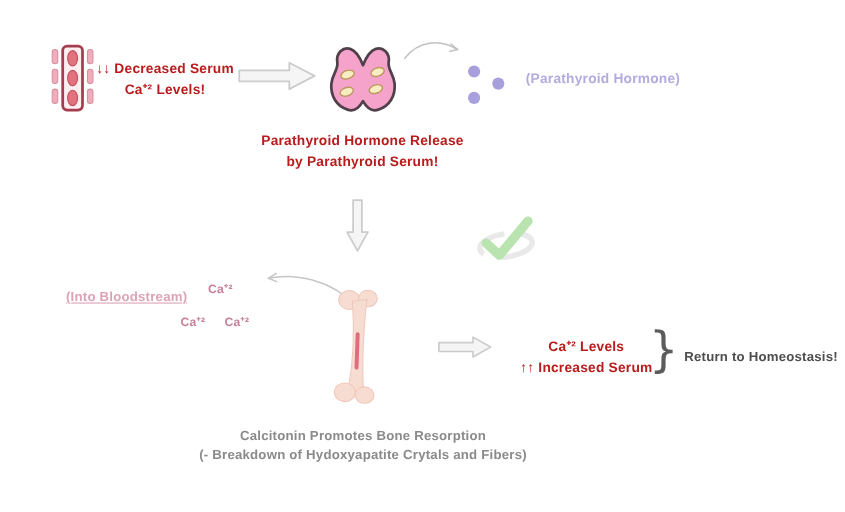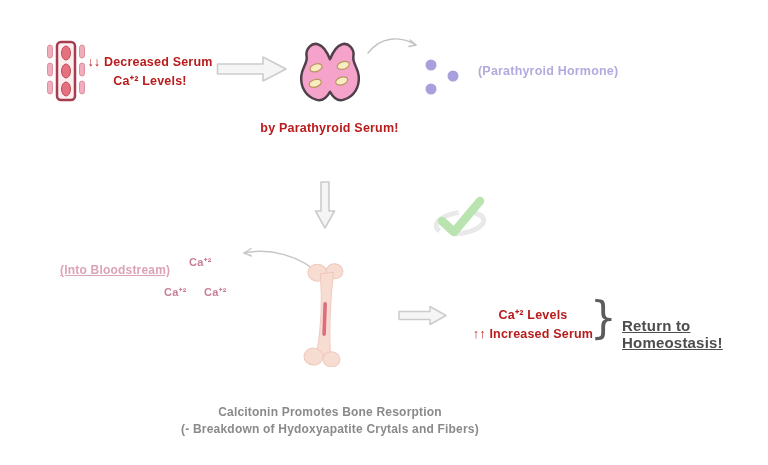--- a/index.html
+++ b/index.html
@@ -7,21 +7,21 @@
     position:relative;width:768px;height:465px;background:#ffffff;overflow:hidden;
     font-family:"Liberation Sans",sans-serif;color:#868686;
   }
   .abs{position:absolute;}
   .txt{position:absolute;text-align:center;font-weight:600;letter-spacing:.2px;}
   .gray{color:#b91c1c;font-size:12.5px;line-height:19px;}
   .gray-sm{color:#8a8a8a;font-size:12px;line-height:17px;}
   .purple{color:#b2abdd;font-size:12.5px;font-weight:600;}
   .pinklabel{color:#dca3b6;font-size:12px;font-weight:600;}
   .ion{color:#c87e95;font-size:11px;font-weight:700;letter-spacing:.3px;}
-  .dark{color:#4d4d4d;font-size:15px;font-weight:700;letter-spacing:.2px;text-decoration:underline;}
+  .dark{color:#4d4d4d;font-size:12px;font-weight:700;letter-spacing:.2px;}
   .brace{
     position:absolute;color:#5c5c5c;font-size:42px;line-height:1;
     font-family:"DejaVu Sans",sans-serif;font-weight:400;transform:scaleY(1.05);
   }
   svg{display:block;}
 </style>
 </head>
 <body>
 
 <div class="canvas">
@@ -73,20 +73,21 @@
     <svg width="45" height="42" viewBox="0 0 45 42">
       <circle cx="11" cy="10" r="5.5" fill="#a8a0dc"></circle>
       <circle cx="33" cy="21" r="5.5" fill="#a8a0dc"></circle>
       <circle cx="11" cy="34" r="5.5" fill="#a8a0dc"></circle>
     </svg>
   </div>
 
   <div class="txt purple" style="left:478px;top:64px;text-align:right;">(Parathyroid Hormone)</div>
 
   <div class="txt gray" style="left:227px;top:119px;width:205px;">
+    <div>Parathyroid Hormone Release</div>
     <div>by Parathyroid Serum!</div>
   </div>
 
   <div class="abs" style="left:314px;top:181px;">
     <svg width="22" height="50" viewBox="0 0 22 50">
       <path d="M7,1 V30 H1.5 L11,47 L20.5,30 H15 V1 Z" fill="#f5f5f5" stroke="#cccccc" stroke-width="1.6" stroke-linejoin="round"></path>
     </svg>
   </div>
 
   <div class="abs" style="left:426px;top:194px;">
@@ -130,18 +131,18 @@
 
   <div class="txt gray" style="left:468px;top:306px;width:130px;">
     <div>Ca⁺² Levels</div>
     <div>↑↑ Increased Serum</div>
   </div>
 
   <div class="brace" style="left:590px;top:297px;">}</div>
 
   <div class="txt dark" style="left:622px;top:317px;text-align:left;">Return to Homeostasis!</div>
 
-  <div class="txt gray-sm" style="left:165px;top:404px;width:330px;">
+  <div class="txt gray-sm" style="left:165px;top:388px;width:330px;">
     <div>Calcitonin Promotes Bone Resorption</div>
     <div>(- Breakdown of Hydoxyapatite Crytals and Fibers)</div>
   </div>
 
 </div>
 
 </body></html>

